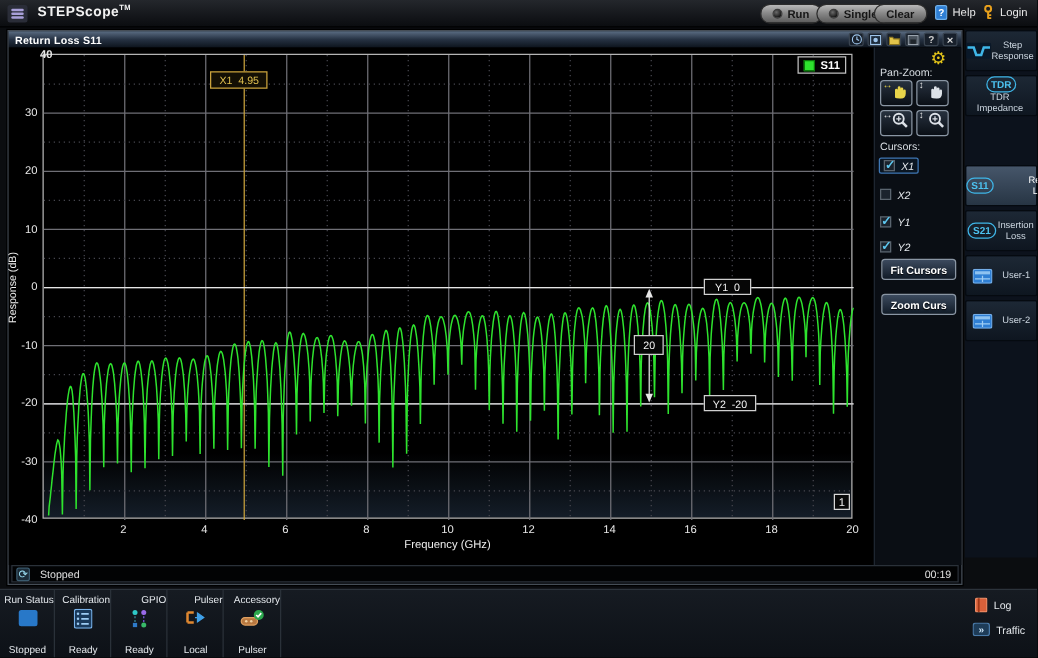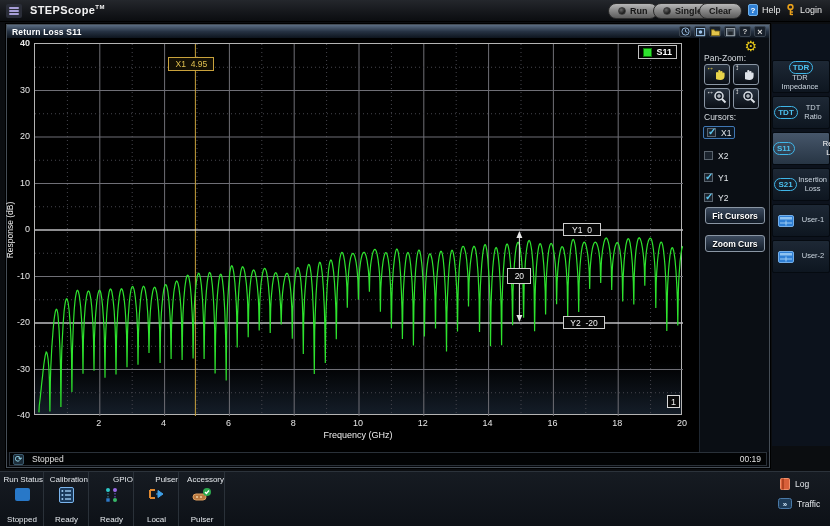--- a/index.html
+++ b/index.html
@@ -48,21 +48,21 @@
   .gear{position:absolute;right:12px;top:0px;color:#e6c619;font-size:14px;cursor:pointer;}
   .pz-label,.cur-label{position:absolute;left:4px;color:#d8dde2;font-size:8.5px;}
   .pz-grid{position:absolute;left:4px;top:26px;display:grid;grid-template-columns:26px 26px;grid-gap:3px;}
   .pz-btn{width:26px;height:21px;border:1px solid #8a96a4;border-radius:3px;background:linear-gradient(180deg,#27313e,#0a0f16);position:relative;cursor:pointer;}
   .pz-btn .arr{position:absolute;left:1px;top:-2px;font-size:8px;color:#e8e8e8;}
   .pz-btn.act .arr{color:#e8d44a;}
   .chk-row{position:absolute;left:4px;display:flex;align-items:center;gap:5px;height:13px;cursor:pointer;}
   .chk-row.sel{border:1px solid #3f77b4;background:#0b1622;border-radius:2px;padding:0 3px;left:3px;}
   .chk{width:9px;height:9px;background:#1b232d;border:1px solid #5a646e;position:relative;}
   .chk .mk{position:absolute;left:0px;top:-3px;color:#5ec8f0;font-size:10px;font-weight:bold;}
-  .chk-label{color:#e4e8ec;font-size:8.5px;}
+  .chk-label{color:#e4e8ec;font-size:8.5px;font-style:italic;}
   .panel-btn{position:absolute;left:5px;width:60px;height:17px;border:1px solid #8a96a4;border-radius:3px;
     background:linear-gradient(180deg,#3c4a5e,#111b27);color:#fff;font-size:8.5px;font-weight:bold;
     display:flex;align-items:center;justify-content:center;cursor:pointer;text-shadow:0 1px 1px #000;}
 
   
   .statusbar{position:absolute;left:2px;top:427px;width:758px;height:14px;background:#020304;border:1px solid #2a3139;display:flex;align-items:center;}
   .sb-icon{width:11px;height:11px;margin-left:3px;background:#1c2c38;border:1px solid #3a5a6e;border-radius:2px;color:#9adcf0;font-size:9px;line-height:9px;text-align:center;}
   .sb-text{color:#e0e0e0;font-size:8.5px;margin-left:8px;}
   .sb-time{position:absolute;right:5px;color:#e0e0e0;font-size:8.5px;}
 
@@ -267,21 +267,21 @@
             <div class="chk-row" style="top: 153px;">
               <span class="chk">
                 <span class="mk">✓</span>
               </span>
               <span class="chk-label">Y2</span>
             </div>
           </div>
         <div class="panel-btn" style="top:169px;">Fit Cursors</div>
         <div class="panel-btn" style="top:197px;">Zoom Curs</div>
       </div>
-    <div class="tick ytick" style="left: 3px; top: 0px; font-weight: bold;">40</div>
+    <div class="tick ytick" style="left: 15px; top: 0px; font-weight: bold;">40</div>
         <div class="tick ytick" style="left: 3px; top: 46.5px;">30</div>
         <div class="tick ytick" style="left: 3px; top: 93px;">20</div>
         <div class="tick ytick" style="left: 3px; top: 139.5px;">10</div>
         <div class="tick ytick" style="left: 3px; top: 186px;">0</div>
         <div class="tick ytick" style="left: 3px; top: 232.5px;">-10</div>
         <div class="tick ytick" style="left: 3px; top: 279px;">-20</div>
         <div class="tick ytick" style="left: 3px; top: 325.5px;">-30</div>
         <div class="tick ytick" style="left: 3px; top: 372px;">-40</div>
         <div class="tick xtick" style="left: 81.8px; top: 380px;">2</div>
         <div class="tick xtick" style="left: 146.6px; top: 380px;">4</div>
@@ -296,31 +296,34 @@
       </div>
 
     <div class="statusbar">
       <div class="sb-icon">⟳</div>
       <div class="sb-text">Stopped</div>
       <div class="sb-time">00:19</div>
     </div>
   </div>
 
   <div class="side-tabs" id="side-tabs">
+      <div class="stab" style="top: 0px;">
+        <div class="ic">
+          <svg width="20" height="13" viewBox="0 0 20 13">
+            <rect x="0" y="0" width="20" height="13" rx="2" fill="#0a1828"></rect>
+            <polyline points="1,4 6,4 8,10 12,10 14,4 19,4" fill="none" stroke="#3fb6e8" stroke-width="2"></polyline>
+          </svg>
+        </div>
+        <div class="tx">Step<br>Response</div>
+      </div>
       <div class="stab" style="top: 36px; flex-direction: column;">
         <div class="ic">
           <span class="oval">TDR</span>
         </div>
         <div class="tx">TDR<br>Impedance</div>
-      </div>
-      <div class="stab" style="top: 72px;">
-        <div class="ic">
-          <span class="oval">TDT</span>
-        </div>
-        <div class="tx">TDT Ratio</div>
       </div>
       <div class="stab act" style="top: 108px;">
         <div class="ic">
           <span class="oval">S11</span>
         </div>
         <div class="tx">Return<br>Loss</div>
       </div>
       <div class="stab" style="top: 144px;">
         <div class="ic">
           <span class="oval">S21</span>

